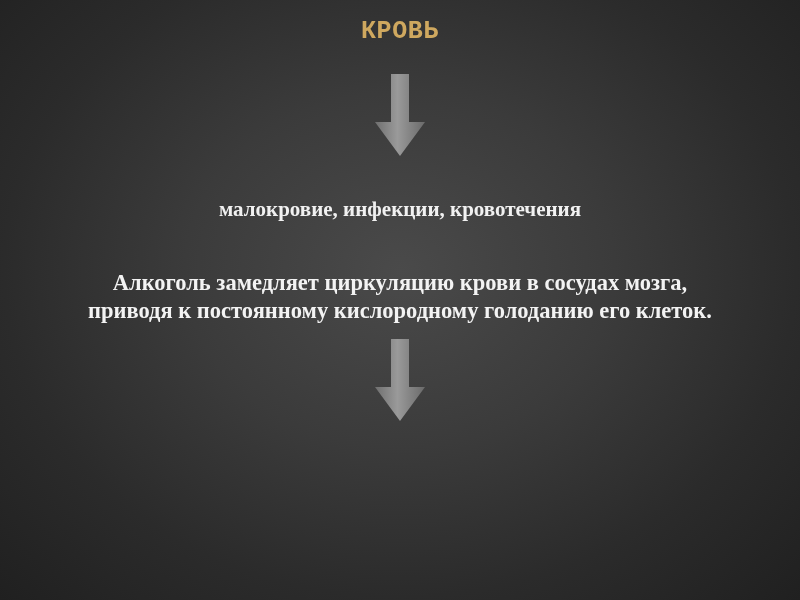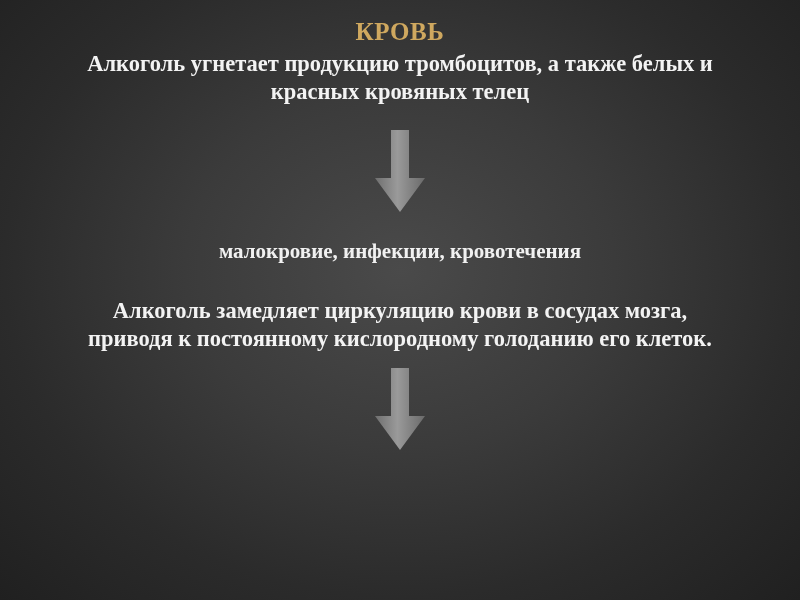--- a/index.html
+++ b/index.html
@@ -32,21 +32,21 @@
   }
 
   .block {
     width: 700px;
     display: flex;
     flex-direction: column;
     align-items: center;
   }
 
   .heading {
-    font-family: Liberation Serif, serif;
+    font-family: Liberation Mono, monospace;
     font-weight: bold;
     font-size: 25px;
     letter-spacing: 0.6px;
     color: #cfa85f;
     text-align: center;
     margin: 0 0 3px 0;
     line-height: 1.15;
   }
 
   .body-text {
@@ -60,21 +60,21 @@
     width: 660px;
   }
 
   .result-text {
     font-family: "Liberation Serif", serif;
     font-weight: bold;
     font-size: 21px;
     color: #f1f1f1;
     text-align: center;
     line-height: 1.3;
-    margin: 2px;
+    margin: 16px;
     width: 660px;
   }
 
   .arrow {
     width: 54px;
     height: 84px;
     display: block;
   }
 
   .spacer-1 { height: 24px; }
@@ -83,21 +83,20 @@
   .spacer-4 { height: 14px; }
   .spacer-6 { height: 12px; }
 </style>
 </head>
 <body>
 
 <div class="slide">
 
   <div class="block">
     <div class="heading">КРОВЬ</div>
-    <div class="body-text">Алкоголь угнетает продукцию тромбоцитов, а также белых и красных кровяных телец</div>
     <div class="spacer-1"></div>
     <span class="arrow">
       <svg width="54" height="84" viewBox="0 0 54 84" xmlns="http://www.w3.org/2000/svg">
         <defs>
           <linearGradient id="ag1" x1="0" y1="0" x2="1" y2="0">
             <stop offset="0%" stop-color="#6f6f6f"></stop>
             <stop offset="45%" stop-color="#9a9a9a"></stop>
             <stop offset="100%" stop-color="#6a6a6a"></stop>
           </linearGradient>
         </defs>

